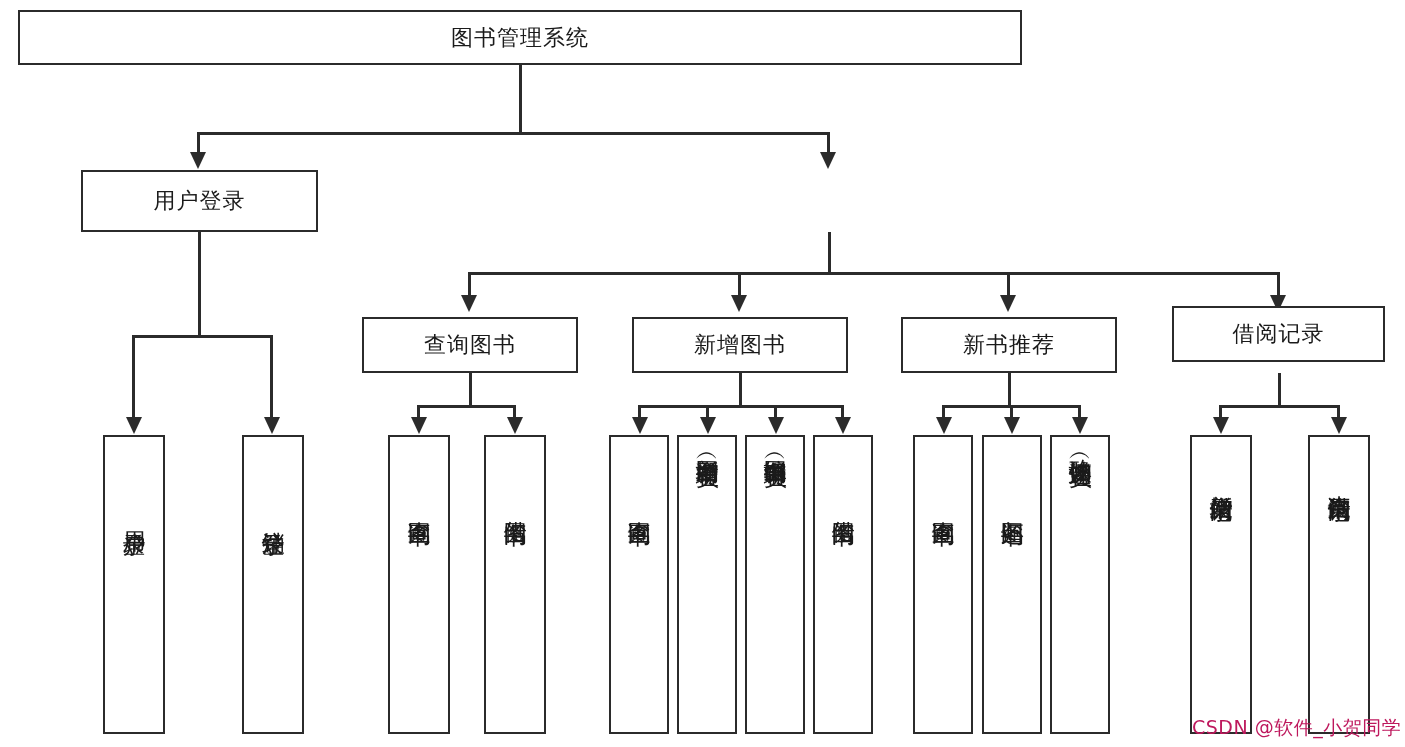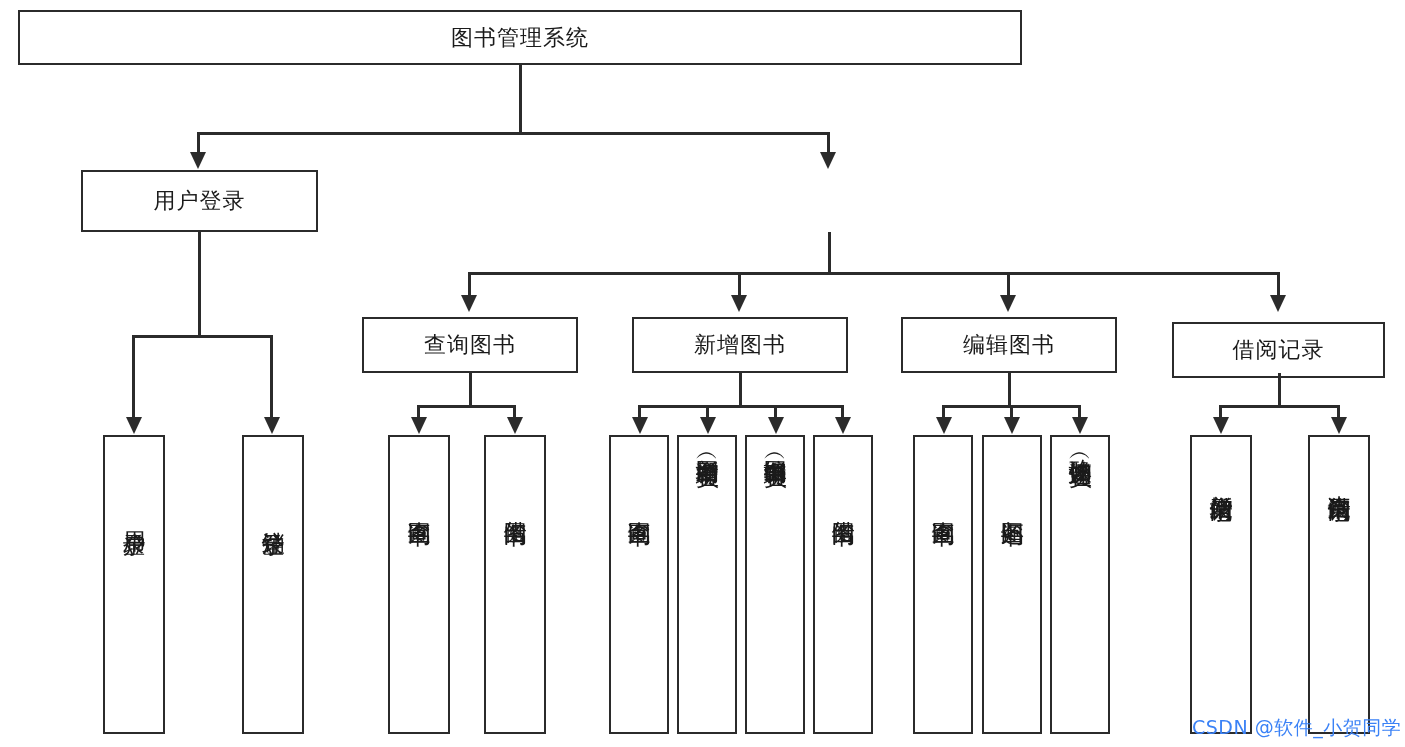--- a/index.html
+++ b/index.html
@@ -56,21 +56,21 @@
     position: absolute;
     width: 0;
     height: 0;
     border-left: 8px solid transparent;
     border-right: 8px solid transparent;
     border-top: 17px solid #2b2b2b;
   }
   .watermark {
     position: absolute;
     font-size: 19px;
-    color: #3b82f6;
+    color: #be185d;
     white-space: nowrap;
     letter-spacing: 0.5px;
   }
 </style>
 </head>
 <body>
 
 <div id="canvas">
 
   <div class="node node-h" style="left:18px; top:10px; width:1004px; height:55px;">
@@ -106,23 +106,23 @@
   <div class="arrow" style="left:1000px; top:295px;"></div>
   <div class="arrow" style="left:1270px; top:295px;"></div>
 
   <div class="node node-h" style="left:362px; top:317px; width:216px; height:56px;">
     <span>查询图书</span>
   </div>
   <div class="node node-h" style="left:632px; top:317px; width:216px; height:56px;">
     <span>新增图书</span>
   </div>
   <div class="node node-h" style="left:901px; top:317px; width:216px; height:56px;">
-    <span>编辑图书</span>
-  </div>
-  <div class="node node-h" style="left:1172px; top:322px; width:213px; height:56px;">
+    <span>新书推荐</span>
+  </div>
+  <div class="node node-h" style="left:1172px; top:306px; width:213px; height:56px;">
     <span>借阅记录</span>
   </div>
 
   <div class="edge edge-v" style="left:469px; top:373px; width:3px; height:35px;"></div>
   <div class="edge edge-h" style="left:417px; top:405px; width:99px; height:3px;"></div>
   <div class="edge edge-v" style="left:417px; top:405px; width:3px; height:14px;"></div>
   <div class="edge edge-v" style="left:513px; top:405px; width:3px; height:14px;"></div>
   <div class="arrow" style="left:411px; top:417px;"></div>
   <div class="arrow" style="left:507px; top:417px;"></div>
 

